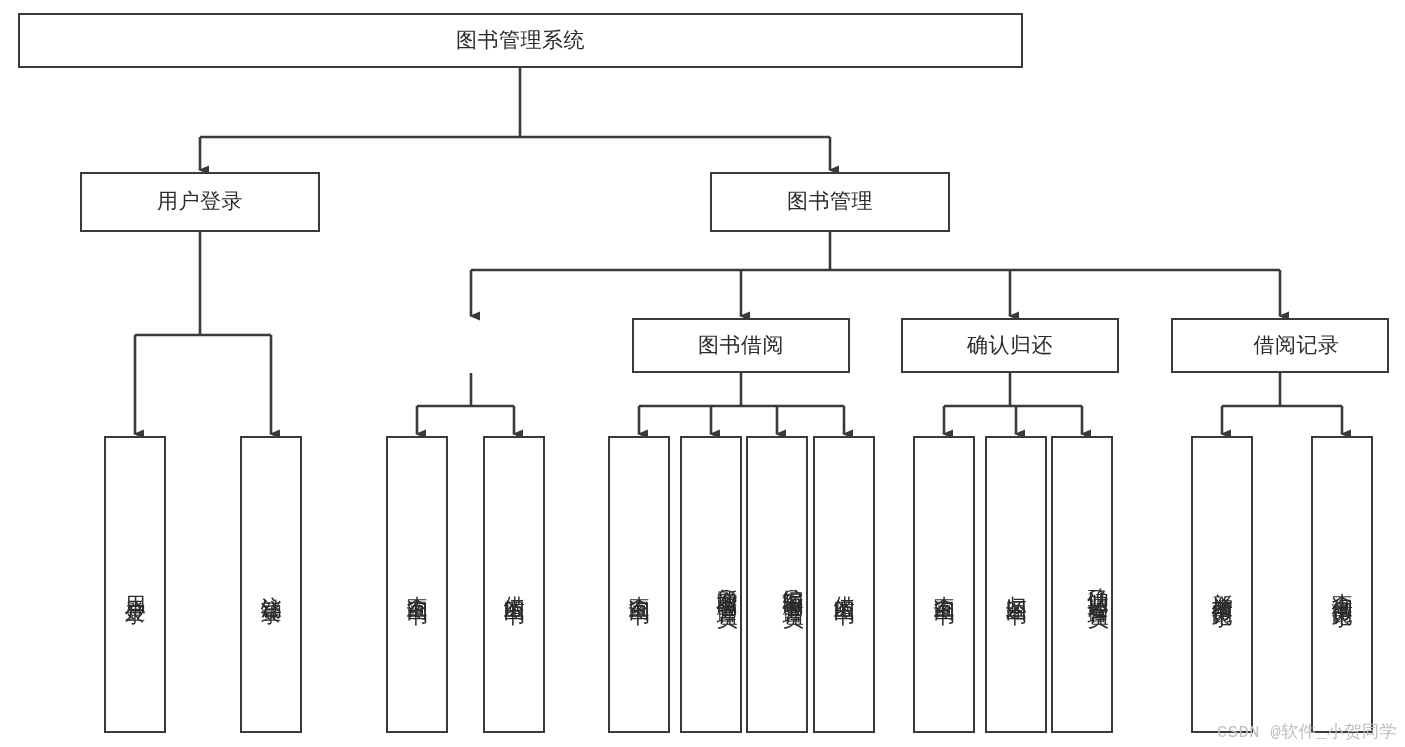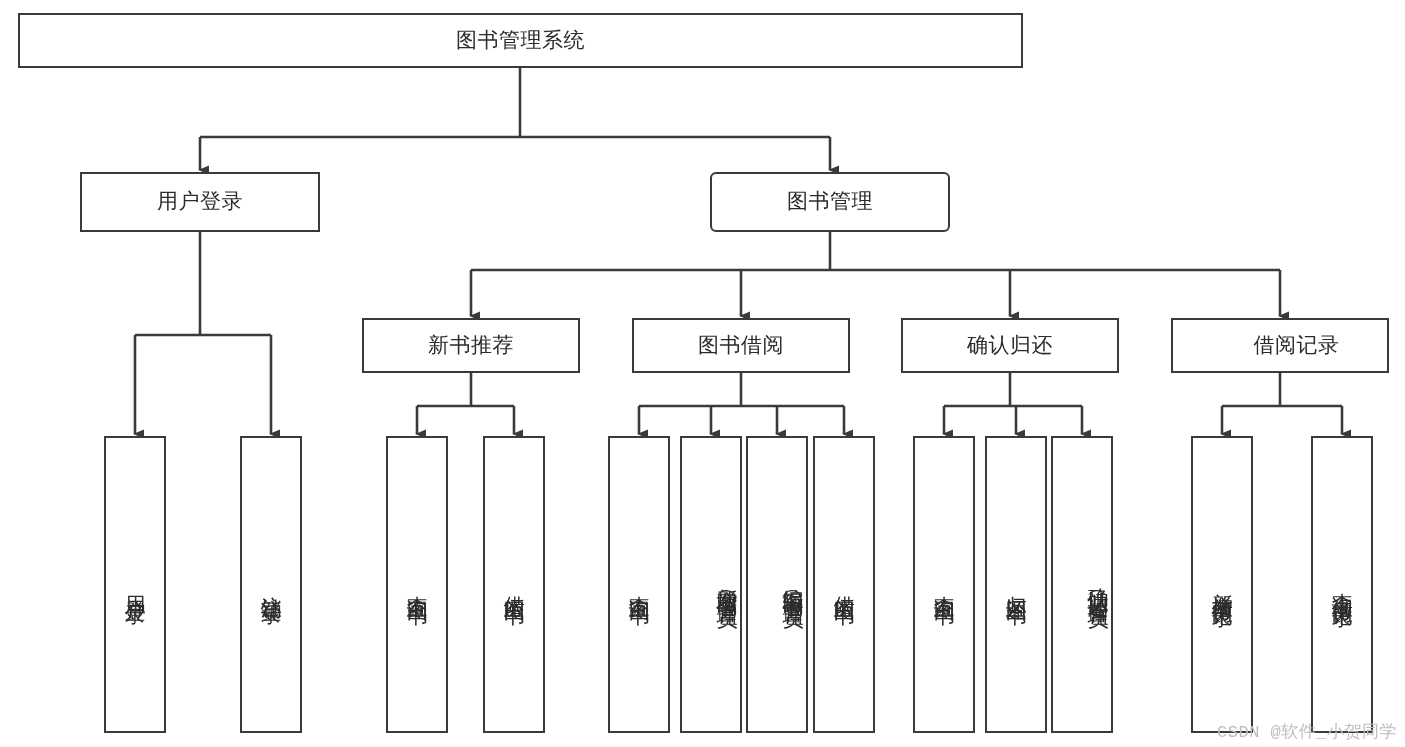--- a/index.html
+++ b/index.html
@@ -127,27 +127,24 @@
     </g>
   </svg>
 
   <div class="node horiz" style="left:18px; top:13px; width:1005px; height:55px;">
     <span class="node-label">图书管理系统</span>
   </div>
 
   <div class="node horiz" style="left:80px; top:172px; width:240px; height:60px;">
     <span class="node-label">用户登录</span>
   </div>
-  <div class="node horiz" style="left:710px; top:172px; width:240px; height:60px;border-radius:6px;">
+  <div class="node horiz" style="left:710px; top:172px; width:240px; height:60px;">
     <span class="node-label">图书管理</span>
   </div>
 
-  <div class="node horiz" style="left:362px; top:318px; width:218px; height:55px;">
-    <span class="node-label">新书推荐</span>
-  </div>
   <div class="node horiz" style="left:632px; top:318px; width:218px; height:55px;">
     <span class="node-label">图书借阅</span>
   </div>
   <div class="node horiz" style="left:901px; top:318px; width:218px; height:55px;">
     <span class="node-label">确认归还</span>
   </div>
   <div class="node horiz" style="left:1171px; top:318px; width:218px; height:55px;padding-left:33px;">
     <span class="node-label">借阅记录</span>
   </div>
 

